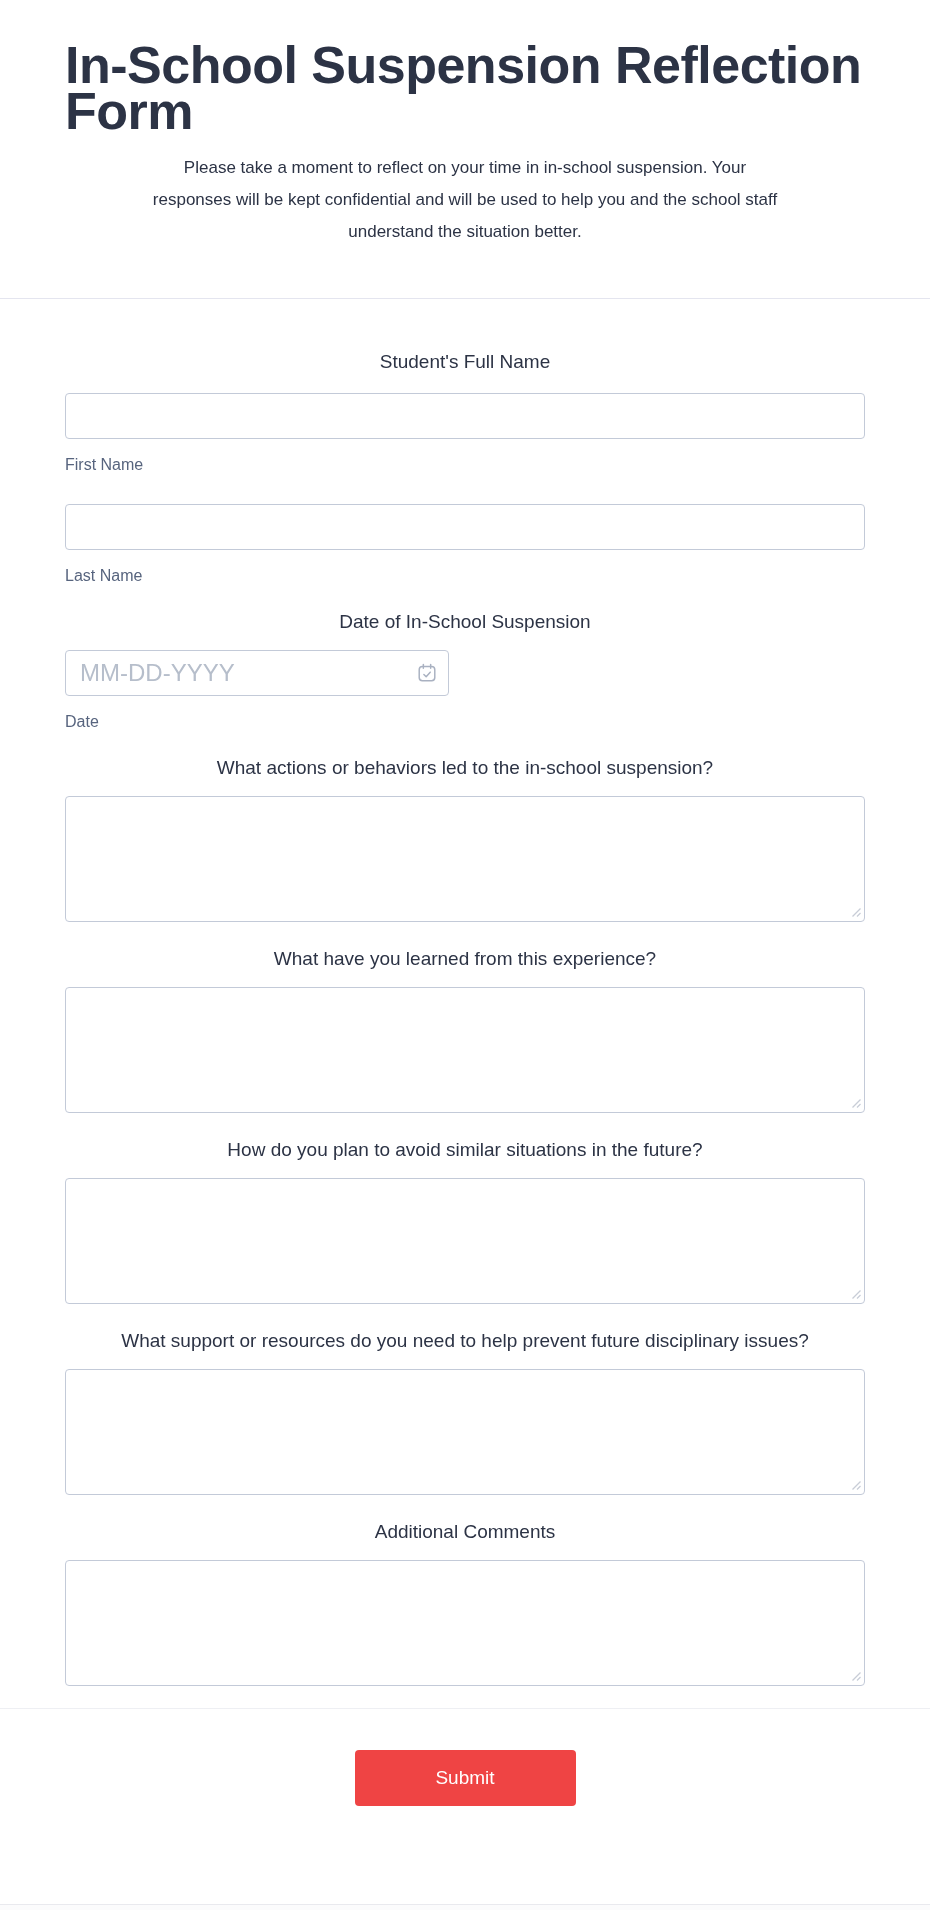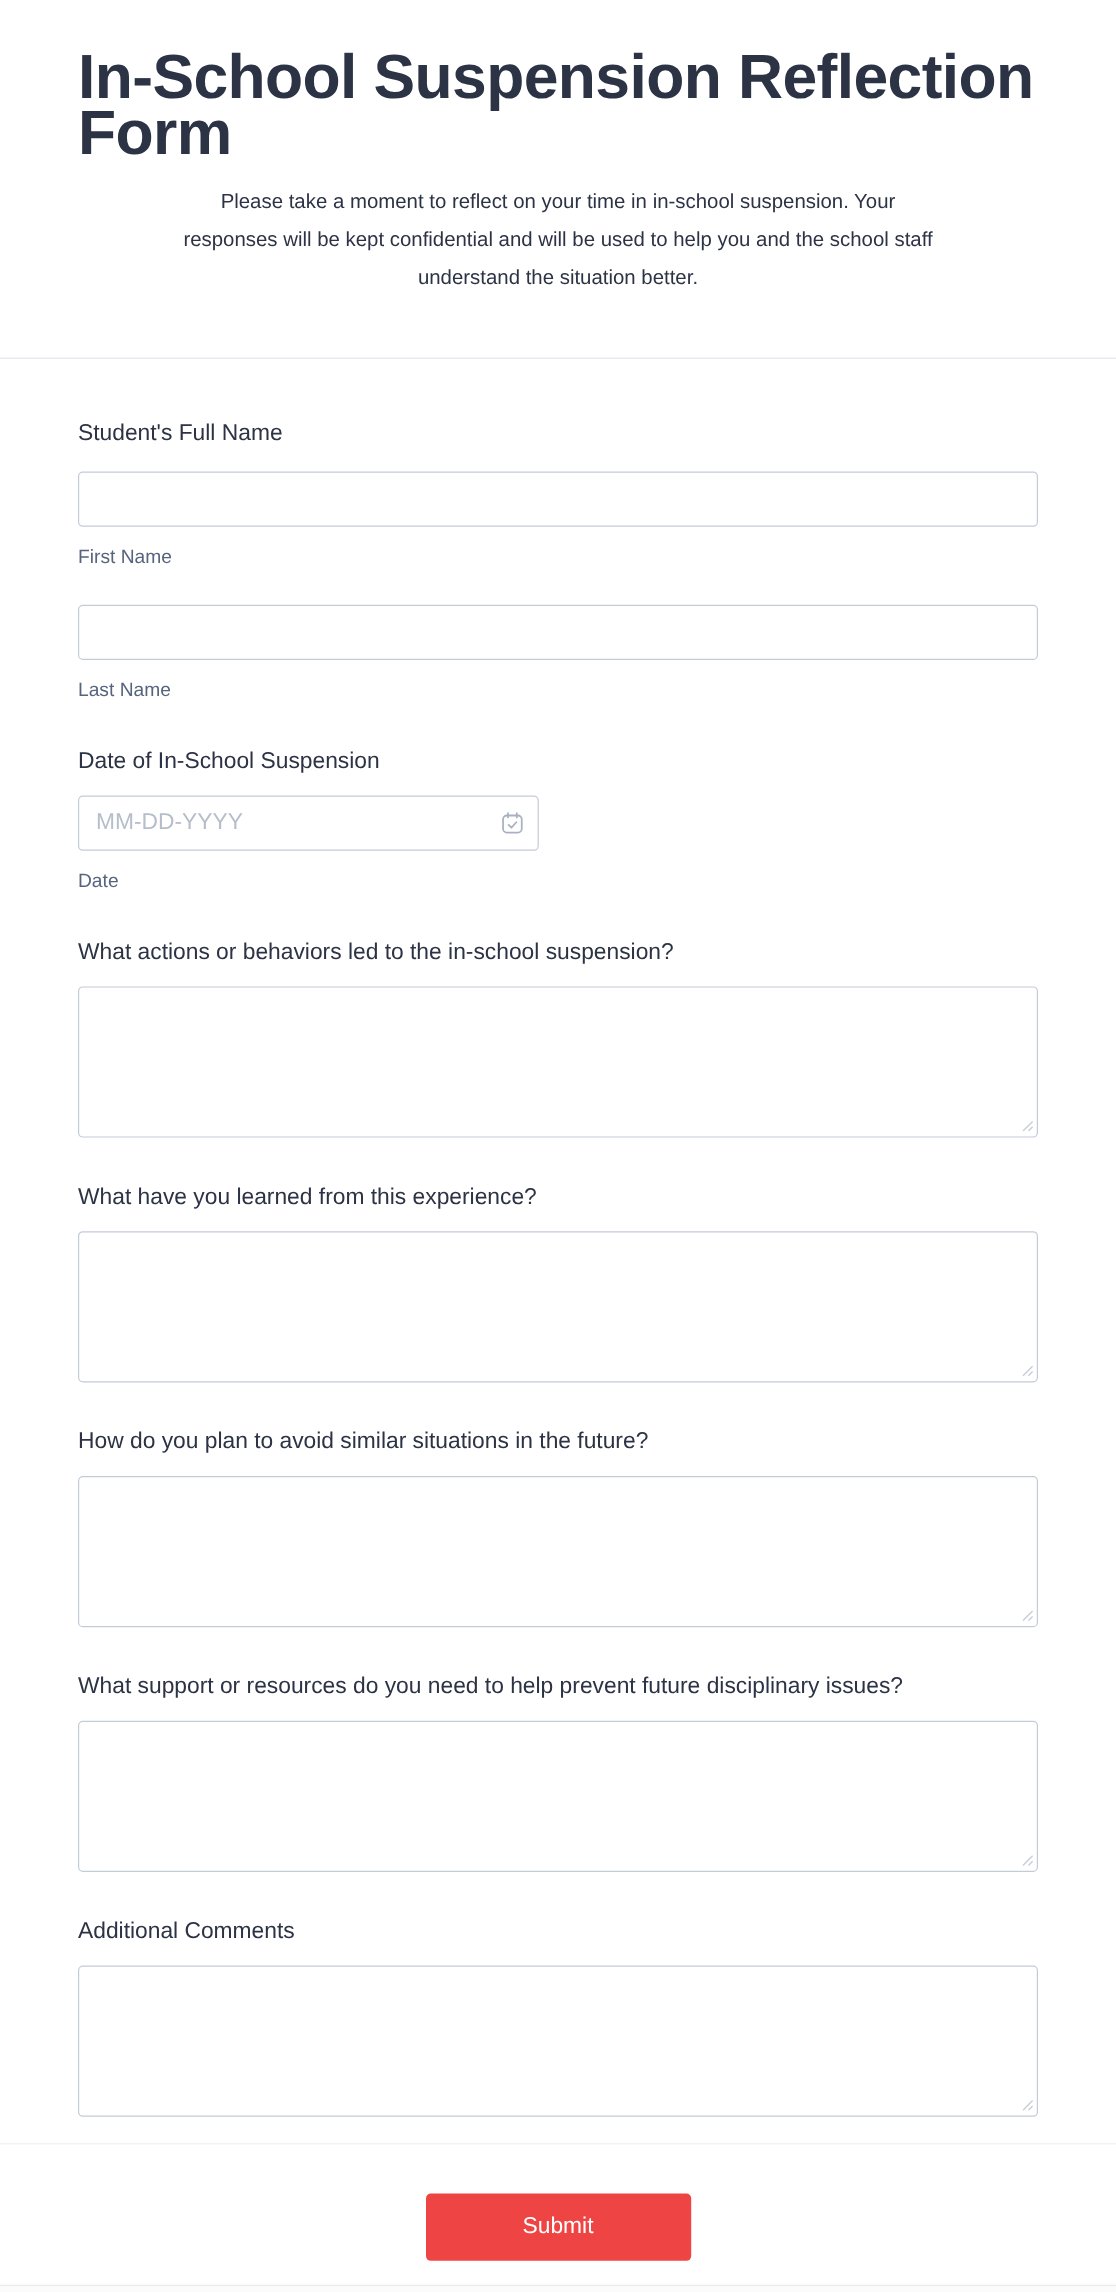--- a/index.html
+++ b/index.html
@@ -21,37 +21,37 @@
   .desc-line {
     display:block; font-size:17px; line-height:32px; color:#2C3345;text-align:center;
   }
   .divider {
     border:none; border-top:1px solid #E4E5EF;
     width:100%; margin-top:50px;
   }
 
   
   .form-body { padding:0 65px; }
-  .q-block { margin-top:38px; }
+  .q-block { margin-top:25px; }
   .q-block.first { margin-top:51px; }
   .q-label {
-    font-size:19px; line-height:23px; font-weight:500; color:#2C3345;
+    font-size:19px; line-height:23px; font-weight:500; color:#2C3345;text-align:center;
   }
   .sub-label {
     margin-top:16px; font-size:16px; line-height:19px; color:#57647E;
   }
 
   .name-row { display:flex; gap:30px; margin-top:20px;flex-direction:column; }
   .name-col { flex:1; }
 
   input.text-input {
     display:block; width:100%; height:46px;
     border:1px solid #C3CAD8; border-radius:4px;
     background:#fff; padding:0 14px;
-    font-family:inherit; font-size:19px; color:#2C3345;
+    font-family:inherit; font-size:24px; color:#2C3345;
     outline:none;
   }
   input.text-input::placeholder { color:#B6BECB; opacity:1; }
 
   .date-wrap { position:relative; width:384px; margin-top:17px; }
   .date-wrap input.text-input { width:100%; }
   .calendar-icon-btn {
     position:absolute; right:11px; top:12px; width:22px; height:22px;
     background:none; border:none; padding:0; cursor:pointer; line-height:0;
   }

